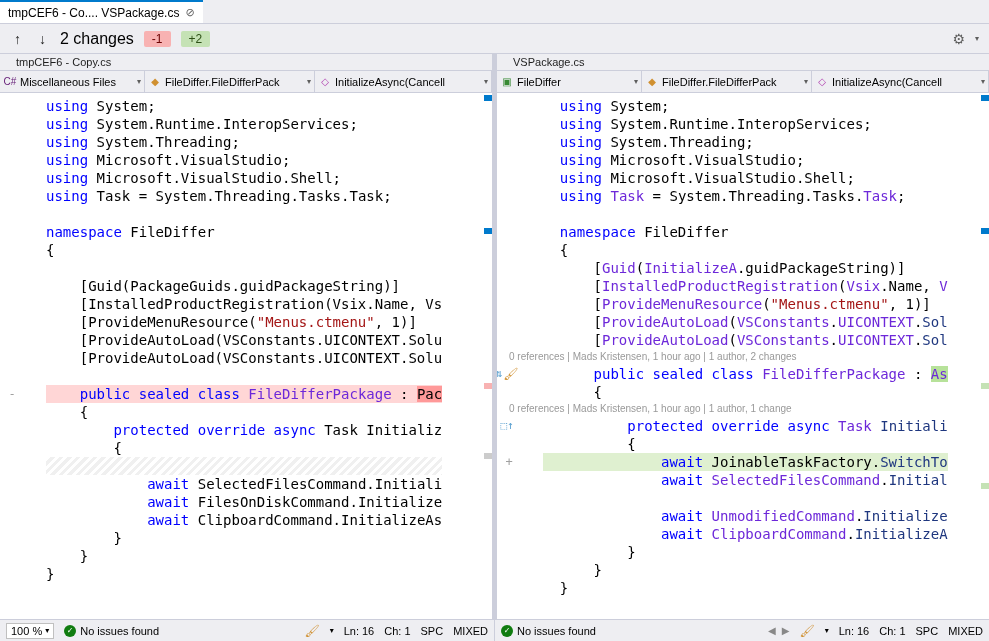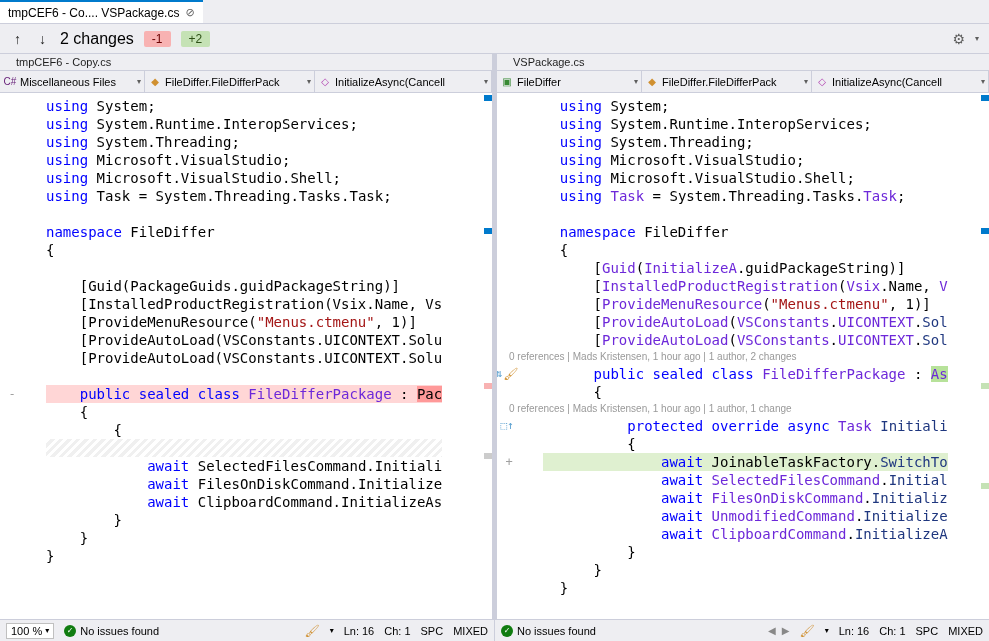--- a/index.html
+++ b/index.html
@@ -167,20 +167,21 @@
         <div class="line"><span class="gutter"></span><span class="margin"></span><span class="code-text">{</span></div>
         <div class="line"><span class="gutter"></span><span class="margin"></span></div>
         <div class="line"><span class="gutter"></span><span class="margin"></span><span class="code-text">    [Guid(PackageGuids.guidPackageString)]</span></div>
         <div class="line"><span class="gutter"></span><span class="margin"></span><span class="code-text">    [InstalledProductRegistration(Vsix.Name, Vs</span></div>
         <div class="line"><span class="gutter"></span><span class="margin"></span><span class="code-text">    [ProvideMenuResource(<span class="str">"Menus.ctmenu"</span>, 1)]</span></div>
         <div class="line"><span class="gutter"></span><span class="margin"></span><span class="code-text">    [ProvideAutoLoad(VSConstants.UICONTEXT.Solu</span></div>
         <div class="line"><span class="gutter"></span><span class="margin"></span><span class="code-text">    [ProvideAutoLoad(VSConstants.UICONTEXT.Solu</span></div>
         <div class="line"><span class="gutter"></span><span class="margin"></span><span class="code-text"> </span></div>
         <div class="line line-del"><span class="gutter">-</span><span class="margin"></span><span class="code-text">    <span class="kw">public sealed class</span> <span class="type">FileDifferPackage</span> : <span class="word-del">Pac</span></span></div>
         <div class="line"><span class="gutter"></span><span class="margin"></span><span class="code-text">    {</span></div>
+        <div class="line"><span class="gutter"></span><span class="margin"></span><span class="code-text">        <span class="kw">protected override</span> <span class="kw">async</span> Task Initializ</span></div>
         <div class="line"><span class="gutter"></span><span class="margin"></span><span class="code-text">        {</span></div>
         <div class="line line-hatch"><span class="gutter"></span><span class="margin"></span><span class="code-text"> </span></div>
         <div class="line"><span class="gutter"></span><span class="margin"></span><span class="code-text">            <span class="kw">await</span> SelectedFilesCommand.Initiali</span></div>
         <div class="line"><span class="gutter"></span><span class="margin"></span><span class="code-text">            <span class="kw">await</span> FilesOnDiskCommand.Initialize</span></div>
         <div class="line"><span class="gutter"></span><span class="margin"></span><span class="code-text">            <span class="kw">await</span> ClipboardCommand.InitializeAs</span></div>
         <div class="line"><span class="gutter"></span><span class="margin"></span><span class="code-text">        }</span></div>
         <div class="line"><span class="gutter"></span><span class="margin"></span><span class="code-text">    }</span></div>
         <div class="line"><span class="gutter"></span><span class="margin"></span><span class="code-text">}</span></div>
       </div>
       <div class="right-vmarkers">
@@ -228,21 +229,21 @@
         <div class="line"><span class="gutter"></span><span class="margin"></span><span class="code-text">      [<span class="type">ProvideAutoLoad</span>(<span class="type">VSConstants</span>.<span class="type">UICONTEXT</span>.<span class="ident">Sol</span></span></div>
         <div class="line"><span class="gutter"></span><span class="margin"></span><span class="code-text">      [<span class="type">ProvideAutoLoad</span>(<span class="type">VSConstants</span>.<span class="type">UICONTEXT</span>.<span class="ident">Sol</span></span></div>
         <div class="codelens">      <span>0 references | Mads Kristensen, 1 hour ago | 1 author, 2 changes</span></div>
         <div class="line" style="position:relative;"><span class="side-icons" style="top:0;"><span class="arrow-icon">⇅</span><span class="brush-icon">🖌</span></span><span class="gutter"></span><span class="margin"></span><span class="code-text">      <span class="kw">public sealed class</span> <span class="type">FileDifferPackage</span> : <span class="word-add"><span class="type">As</span></span></span></div>
         <div class="line"><span class="gutter"></span><span class="margin"></span><span class="code-text">      {</span></div>
         <div class="codelens">          <span>0 references | Mads Kristensen, 1 hour ago | 1 author, 1 change</span></div>
         <div class="line" style="position:relative;"><span class="side-icons" style="top:0;"><span class="arrow-icon">⬚↑</span></span><span class="gutter"></span><span class="margin"></span><span class="code-text">          <span class="kw">protected override</span> <span class="kw">async</span> <span class="type">Task</span> <span class="ident">Initiali</span></span></div>
         <div class="line"><span class="gutter"></span><span class="margin"></span><span class="code-text">          {</span></div>
         <div class="line line-add"><span class="gutter">+</span><span class="margin"></span><span class="code-text">              <span class="kw">await</span> JoinableTaskFactory.<span class="ident">SwitchTo</span></span></div>
         <div class="line"><span class="gutter"></span><span class="margin"></span><span class="code-text">              <span class="kw">await</span> <span class="type">SelectedFilesCommand</span>.<span class="ident">Initial</span></span></div>
-        <div class="line"><span class="gutter"></span><span class="margin"></span><span class="code-text">              <span class="kw">await</span> <span class="type">FilesOnDiskCommand</span>.<span class="ident">Initializ</span></span></div>
+        <div class="line"><span class="gutter"></span><span class="margin"></span></div>
         <div class="line"><span class="gutter"></span><span class="margin"></span><span class="code-text">              <span class="kw">await</span> <span class="type">UnmodifiedCommand</span>.<span class="ident">Initialize</span></span></div>
         <div class="line"><span class="gutter"></span><span class="margin"></span><span class="code-text">              <span class="kw">await</span> <span class="type">ClipboardCommand</span>.<span class="ident">InitializeA</span></span></div>
         <div class="line"><span class="gutter"></span><span class="margin"></span><span class="code-text">          }</span></div>
         <div class="line"><span class="gutter"></span><span class="margin"></span><span class="code-text">      }</span></div>
         <div class="line"><span class="gutter"></span><span class="margin"></span><span class="code-text">  }</span></div>
       </div>
       <div class="right-vmarkers">
         <div class="vm vm-blue" style="top:2px;"></div>
         <div class="vm vm-blue" style="top:135px;"></div>
         <div class="vm vm-green" style="top:290px;"></div>

